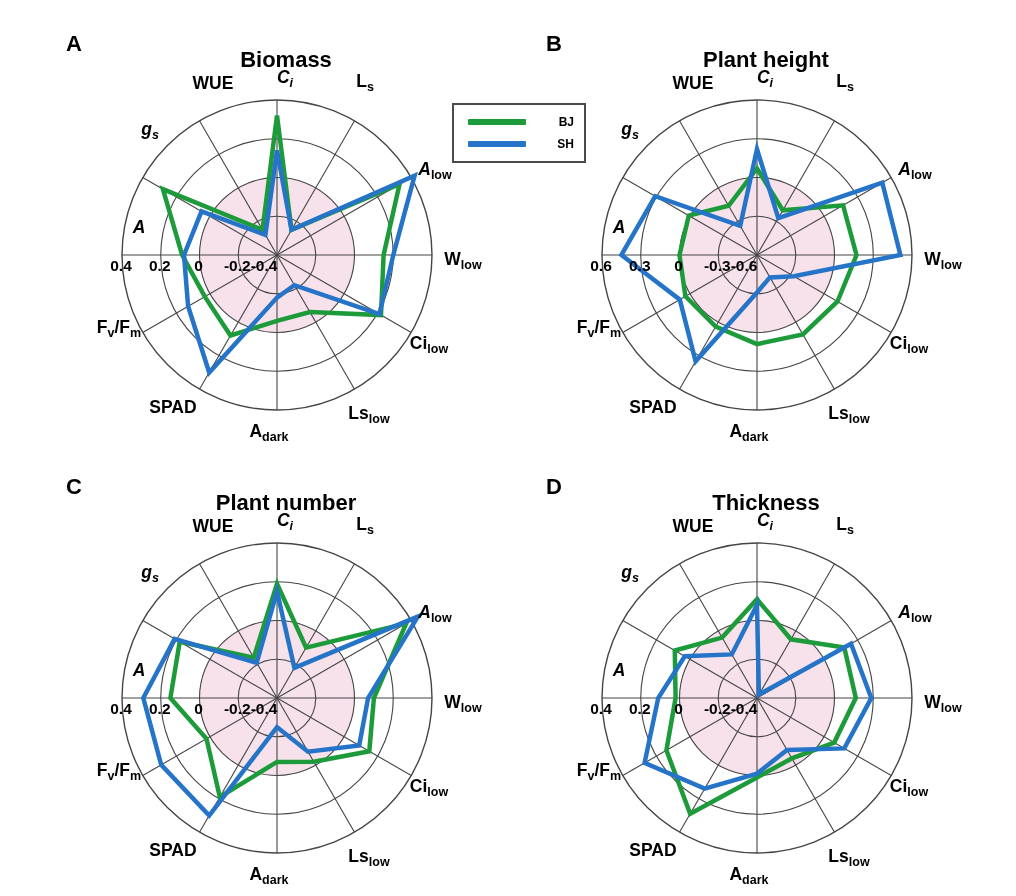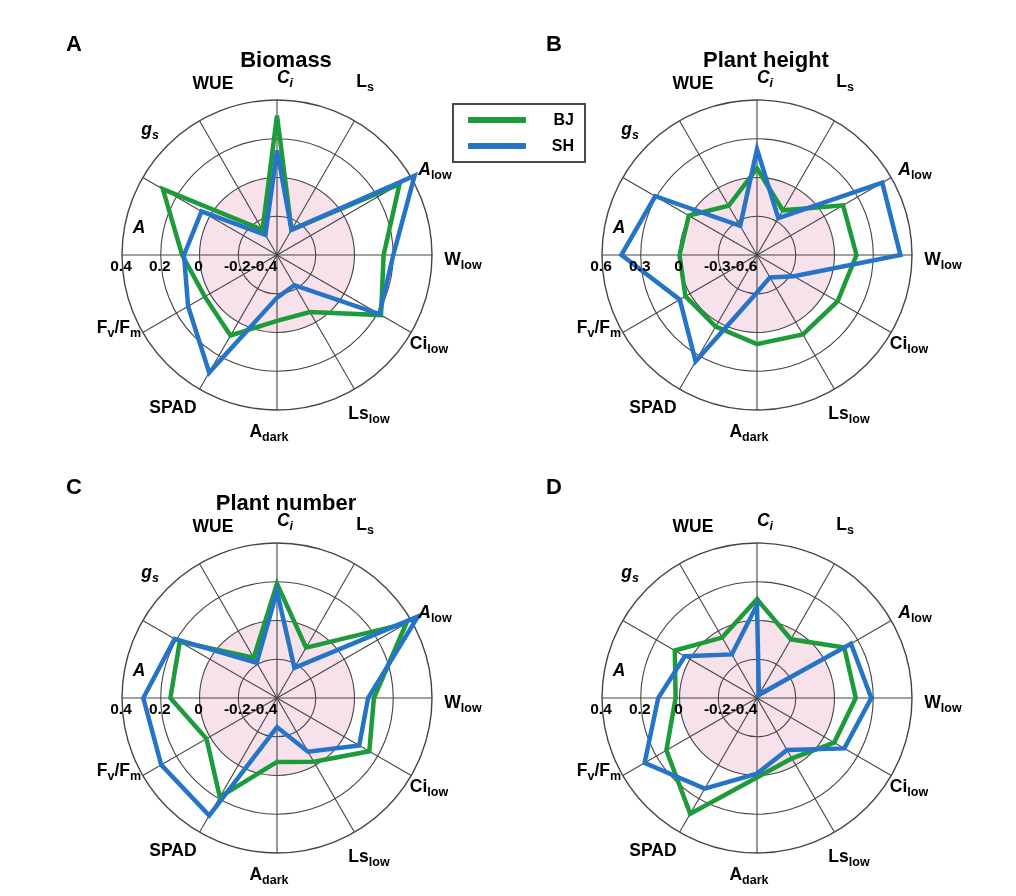--- a/index.html
+++ b/index.html
@@ -17,21 +17,21 @@
   }
   .radar-svg{position:absolute;left:0;top:0;}
   .legend{
     position:absolute;left:452px;top:103px;width:134px;height:60px;
     background:#ffffff;border:2px solid #4a4a4a;z-index:5;
     display:flex;flex-direction:column;justify-content:center;gap:8px;
     padding:0;box-sizing:border-box;
   }
   .legend-row{display:flex;align-items:center;margin:0 10px 0 14px;}
   .legend-swatch{width:58px;height:6px;border-radius:1px;flex:0 0 auto;}
-  .legend-label{flex:1;text-align:right;font-size:16px;font-weight:bold;color:#000;}
+  .legend-label{flex:1;text-align:right;font-size:12px;font-weight:bold;color:#000;}
 </style>
 </head>
 <body>
 
 <section class="panel" style="left:40px;top:15px;">
   <svg class="radar-svg" width="460" height="435" viewBox="0 0 460 435">
       <circle cx="237" cy="240" r="77.5" fill="#f7e2ec" stroke="none"></circle>
       <circle cx="237" cy="240" r="38.75" fill="none" stroke="#454545" stroke-width="1.1"></circle>
       <circle cx="237" cy="240" r="77.5" fill="none" stroke="#454545" stroke-width="1.1"></circle>
       <circle cx="237" cy="240" r="116.25" fill="none" stroke="#454545" stroke-width="1.1"></circle>
@@ -191,20 +191,21 @@
       <text x="389" y="334" text-anchor="middle" font-size="17.5" font-weight="bold" fill="#000"><tspan dy="0" font-size="17.5">Ci</tspan><tspan dy="4" font-size="12.5">low</tspan></text>
       <text x="329" y="404" text-anchor="middle" font-size="17.5" font-weight="bold" fill="#000"><tspan dy="0" font-size="17.5">Ls</tspan><tspan dy="4" font-size="12.5">low</tspan></text>
       <text x="229" y="422" text-anchor="middle" font-size="17.5" font-weight="bold" fill="#000"><tspan dy="0" font-size="17.5">A</tspan><tspan dy="4" font-size="12.5">dark</tspan></text>
       <text x="133" y="398" text-anchor="middle" font-size="17.5" font-weight="bold" fill="#000"><tspan dy="0" font-size="17.5">SPAD</tspan></text>
       <text x="79" y="318" text-anchor="middle" font-size="17.5" font-weight="bold" fill="#000"><tspan dy="0" font-size="17.5">F</tspan><tspan dy="4" font-size="12.5">v</tspan><tspan dy="-4" font-size="17.5">/F</tspan><tspan dy="4" font-size="12.5">m</tspan></text>
       <text x="99" y="218" text-anchor="middle" font-size="17.5" font-weight="bold" fill="#000"><tspan dy="0" font-size="17.5" font-style="italic">A</tspan></text>
       <text x="110" y="120" text-anchor="middle" font-size="17.5" font-weight="bold" fill="#000"><tspan dy="0" font-size="17.5" font-style="italic">g</tspan><tspan dy="4" font-size="12.5" font-style="italic">s</tspan></text>
       <text x="173" y="74" text-anchor="middle" font-size="17.5" font-weight="bold" fill="#000"><tspan dy="0" font-size="17.5">WUE</tspan></text>
     </svg>
   <div class="panel-letter">D</div>
+  <h2 class="panel-title">Thickness</h2>
 </section>
 
 <div class="legend">
   <div class="legend-row">
     <span class="legend-swatch" style="background: rgb(29, 155, 58);"></span>
     <span class="legend-label">BJ</span>
   </div>
   <div class="legend-row">
     <span class="legend-swatch" style="background: rgb(37, 116, 200);"></span>
     <span class="legend-label">SH</span>

